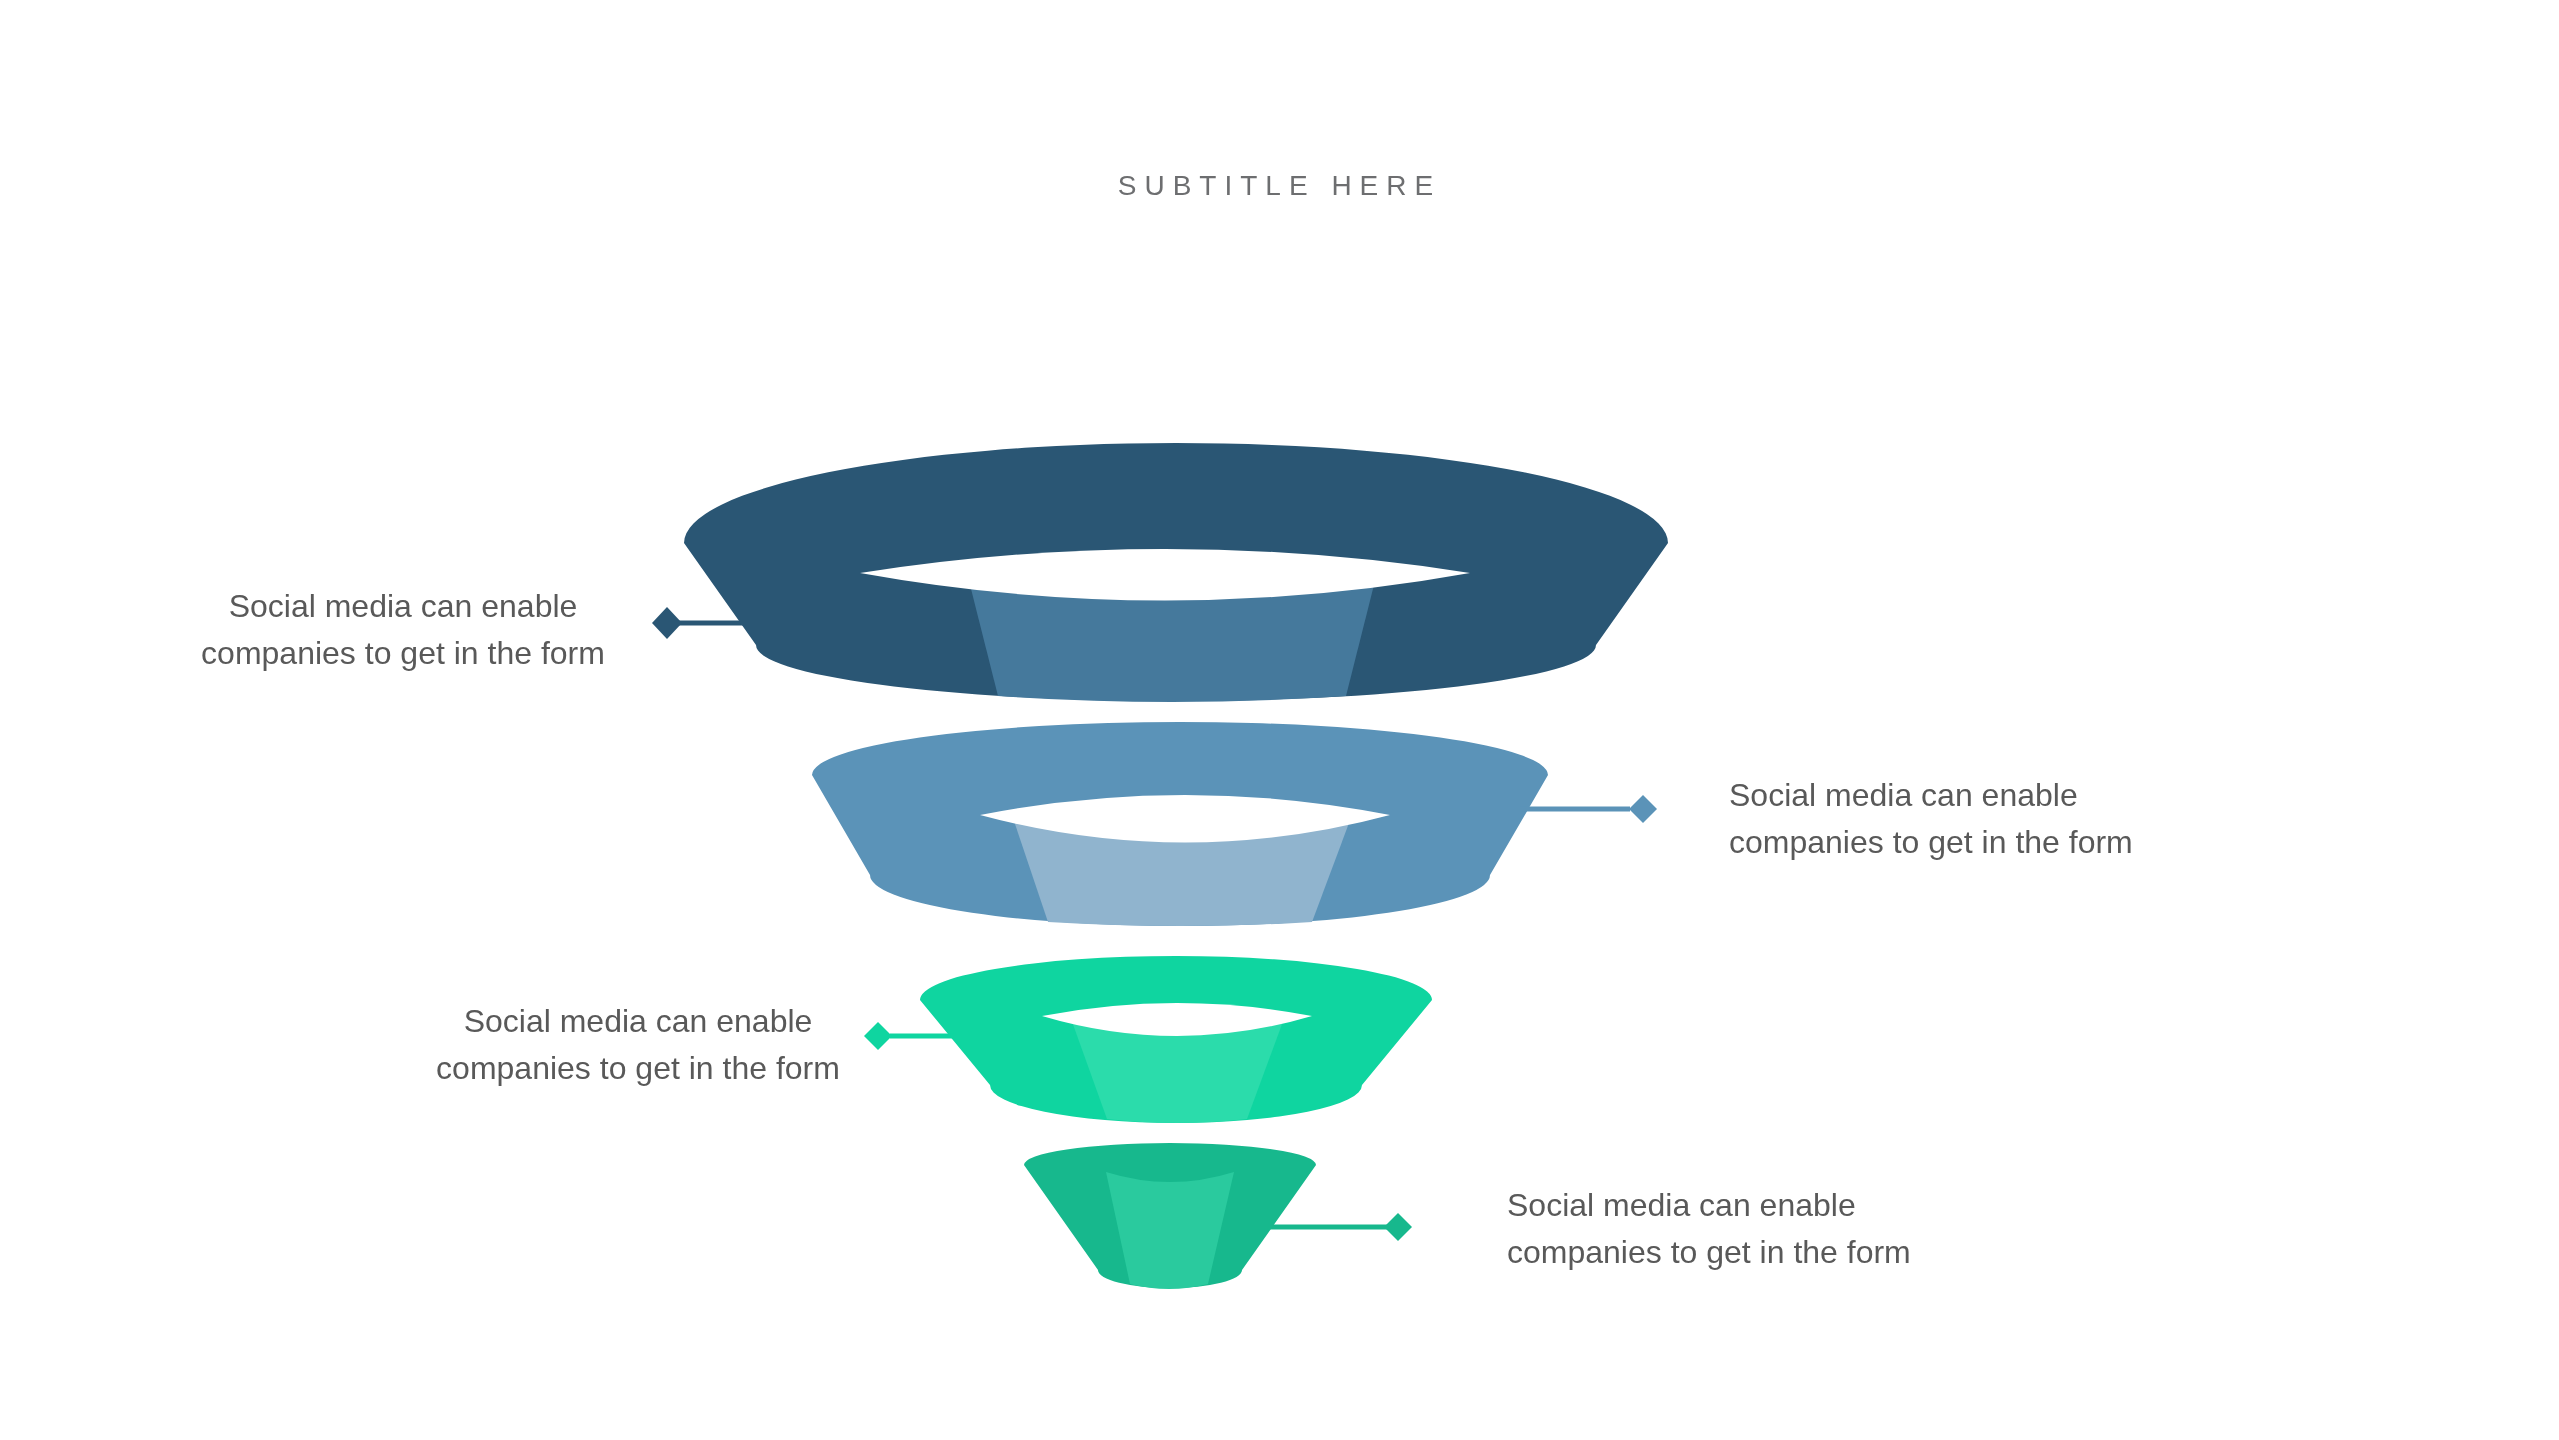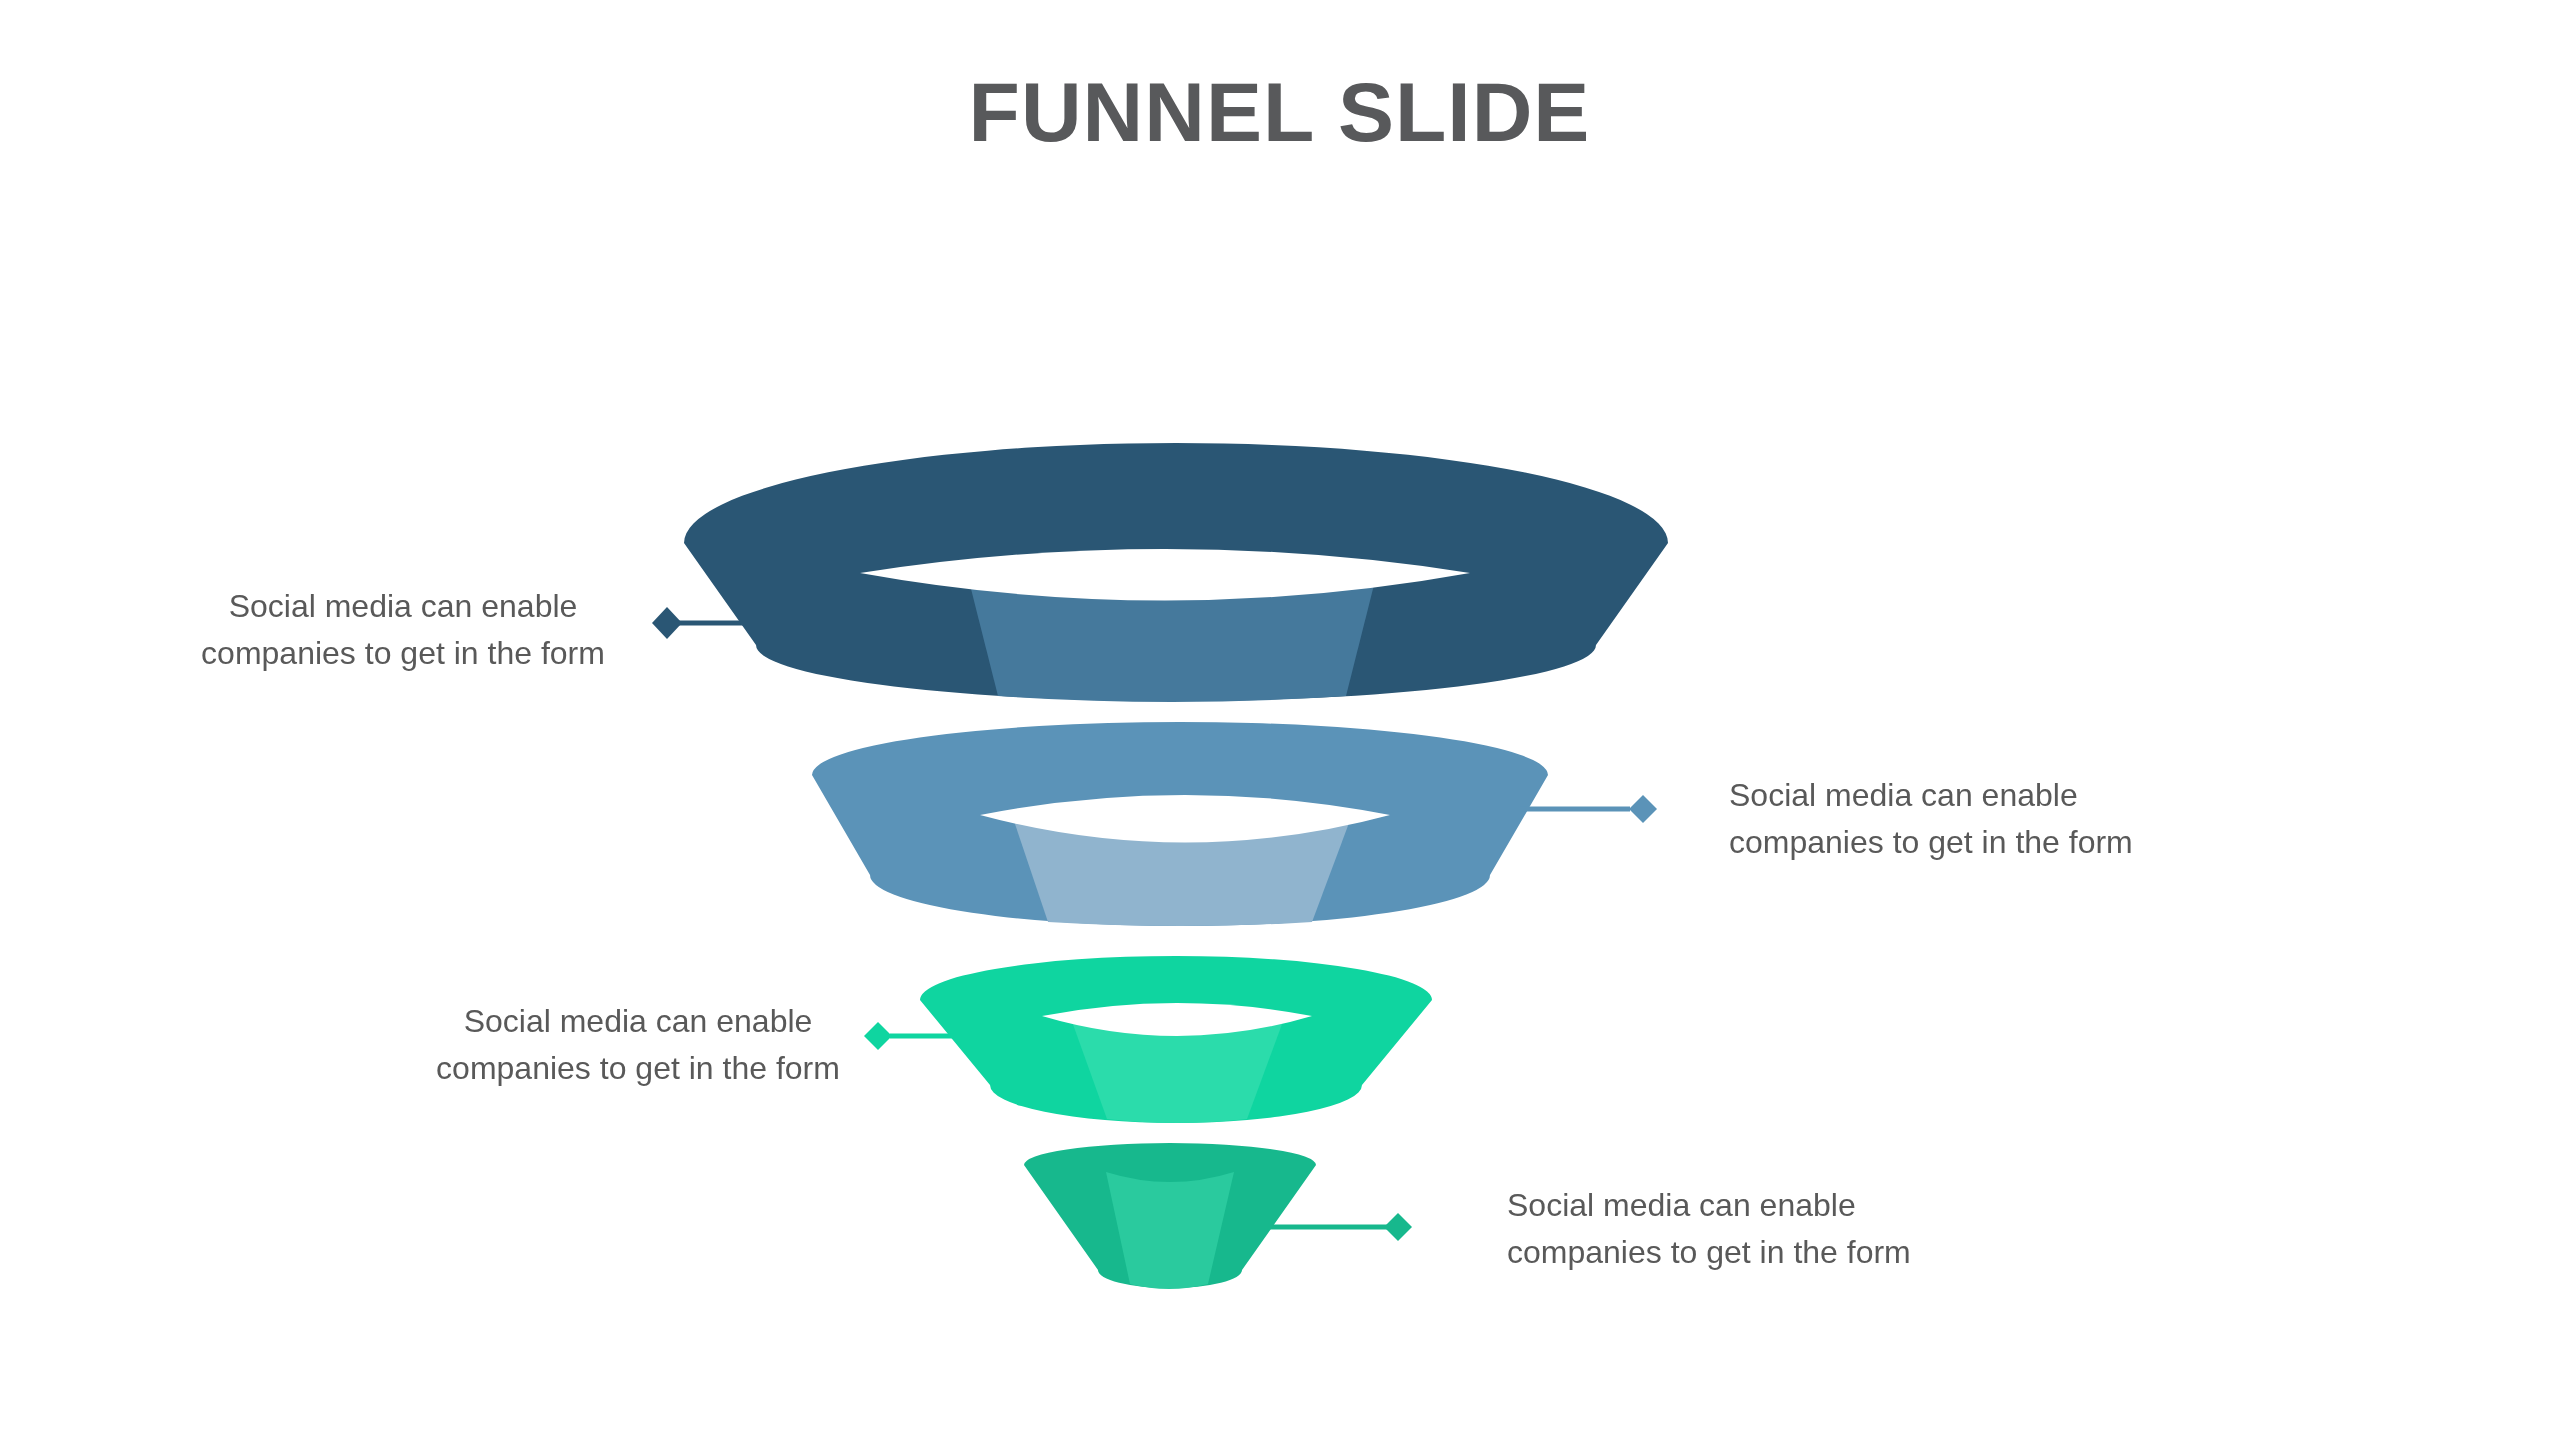--- a/index.html
+++ b/index.html
@@ -58,21 +58,21 @@
   .label-1 { left: 183px;  top: 583px;  width: 440px; }
   .label-2 { left: 1729px; top: 772px;  width: 470px; }
   .label-3 { left: 408px;  top: 998px;  width: 460px; }
   .label-4 { left: 1507px; top: 1182px; width: 470px; }
 </style>
 </head>
 <body>
 
 <div class="slide">
 
-  <div class="slide-title">FUNNEL SLIDE</div>
+  <div class="slide-subtitle">SUBTITLE HERE</div>
 
   <svg class="funnel-svg" viewBox="0 0 2559 1440" xmlns="http://www.w3.org/2000/svg">
 
     <g>
       <path d="M 684 543 A 492 100 0 0 1 1668 543 L 1596 645 A 420 56 0 0 1 756 645 Z" fill="#2a5674"></path>
       <path d="M 967 573 L 1377 573 L 1346 696 Q 1172 708 998 696 Z" fill="#45799c"></path>
       <path fill="#ffffff" d="M 860 573 Q 1165 525 1470 573 Q 1165 628 860 573 Z"></path>
       <line x1="672" y1="623" x2="745" y2="623" stroke-width="5" stroke="#2a5674"></line>
       <path d="M 652 623 L 667 607 L 682 623 L 667 639 Z" fill="#2a5674"></path>
     </g>

